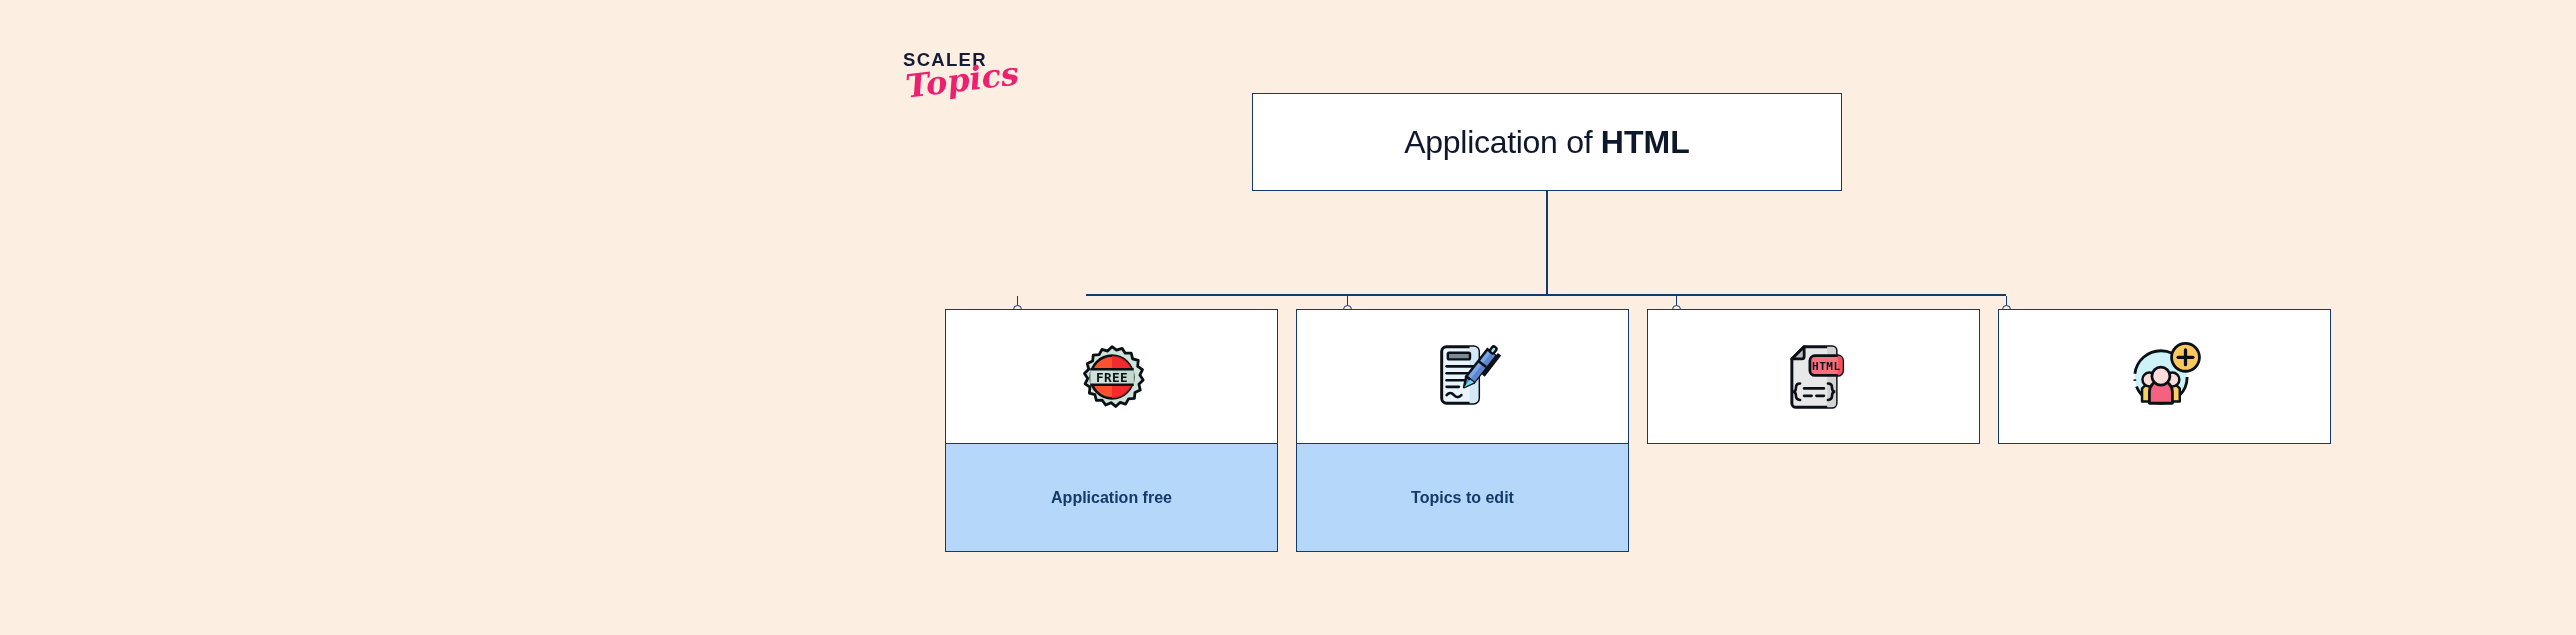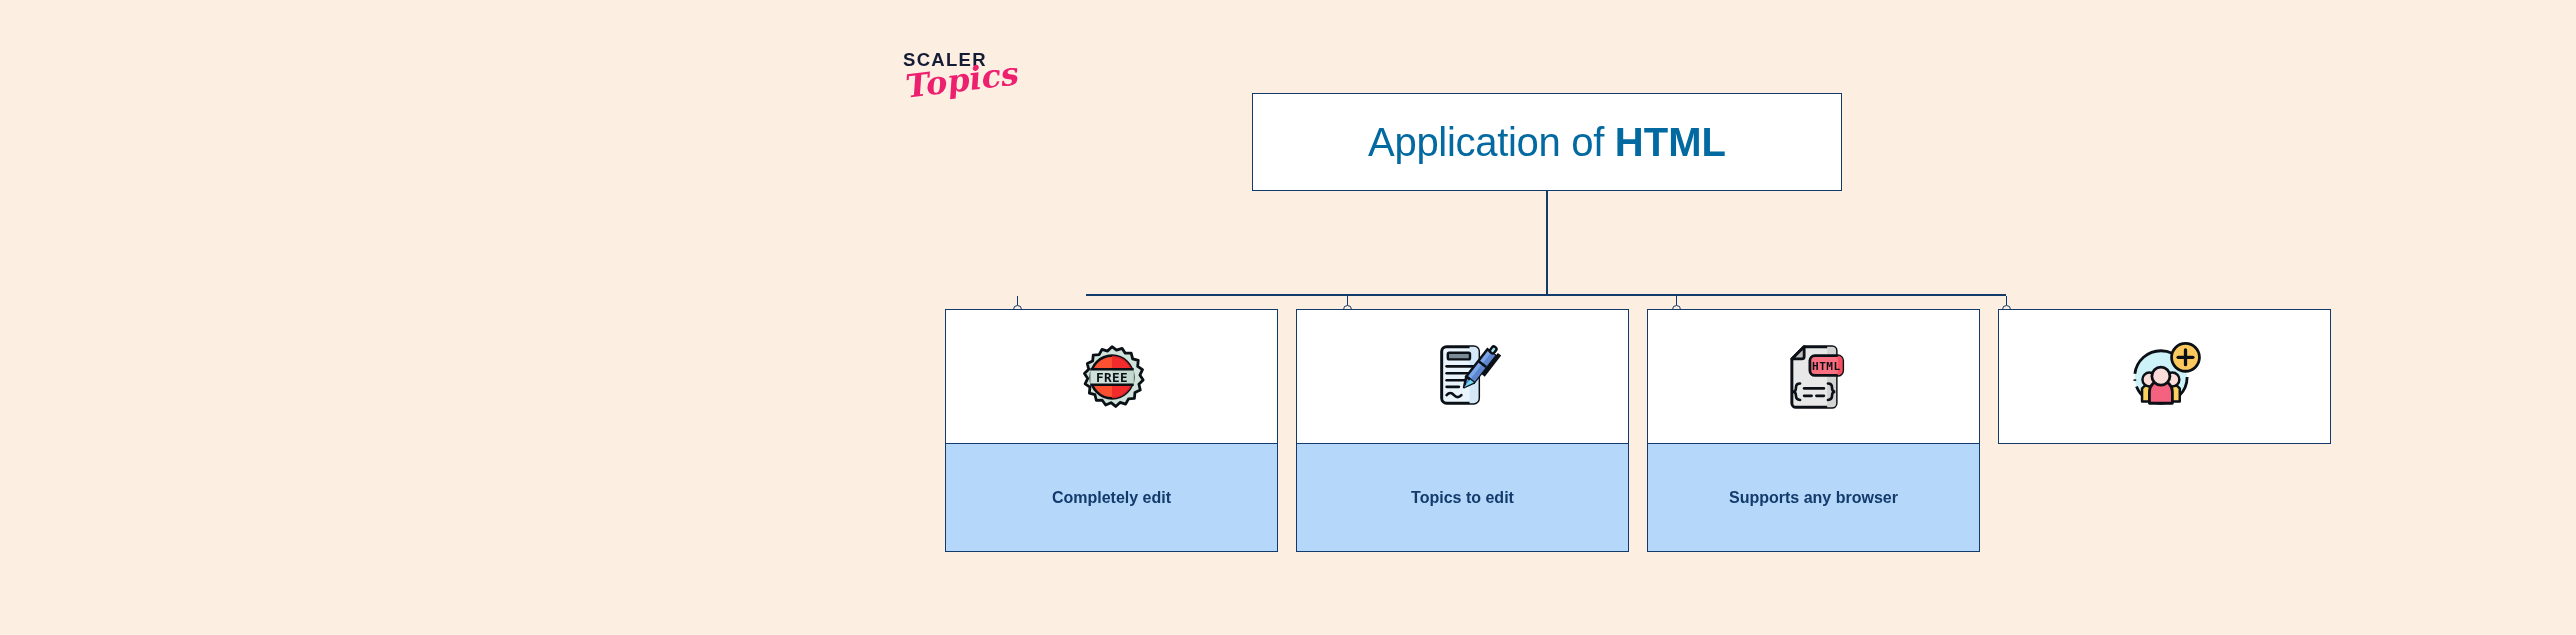--- a/index.html
+++ b/index.html
@@ -64,22 +64,22 @@
     height: 98px;
     background: #ffffff;
     border: 1.5px solid #123a6b;
     box-sizing: border-box;
     display: flex;
     align-items: center;
     justify-content: center;
   }
   .title-text {
     font-family: "Liberation Sans", sans-serif;
-    font-size: 40px;
-    color: #0369a1;
+    font-size: 32px;
+    color: #0f172a;
     white-space: nowrap;
     letter-spacing: -0.3px;
   }
   .title-text .light { font-weight: normal; }
   .title-text .heavy { font-weight: bold; letter-spacing: 0px; }
 
   
   .conn {
     position: absolute;
     background: #123a6b;
@@ -205,21 +205,21 @@
             <path d="M50 24 a26 26 0 0 1 0 52 Z" fill="#f0252d" opacity="0.85"></path>
             <rect x="23.5" y="40.5" width="53" height="19" fill="#cfe3da"></rect>
             <path d="M50 40.5 h26.5 v19 H50 Z" fill="#bed3ca" opacity="0.7"></path>
             <line x1="23.5" y1="40.5" x2="76.5" y2="40.5" stroke="#0b1016" stroke-width="3.2"></line>
             <line x1="23.5" y1="59.5" x2="76.5" y2="59.5" stroke="#0b1016" stroke-width="3.2"></line>
             <text x="50" y="56" text-anchor="middle" font-family="DejaVu Sans Mono, monospace" font-size="15.5" font-weight="bold" fill="#0b1016" letter-spacing="0.4">FREE</text>
           </g>
         </svg>
       </div>
       <div class="card-label">
-        <span class="card-label-text">Completely edit</span>
+        <span class="card-label-text">Application free</span>
       </div>
     </div>
 
     <div class="card">
       <div class="card-icon">
         <svg width="82" height="82" viewBox="0 0 100 100">
           <g>
             <rect x="24" y="13" width="45" height="69" rx="6" fill="#eaf4fd" stroke="#0b1016" stroke-width="3.6"></rect>
             <path d="M58 13 h5 a6 6 0 0 1 6 6 v57 a6 6 0 0 1 -6 6 h-5 Z" fill="#d4e8f8"></path>
             <rect x="31.5" y="20.5" width="27" height="8" rx="1.6" fill="#7b8b96" stroke="#0b1016" stroke-width="3"></rect>
@@ -256,23 +256,20 @@
             <path d="M79 24 h0 a6 6 0 0 1 6 6 v12 a6 6 0 0 1 -6 6 h0 Z" fill="#f4505f"></path>
             <text x="65" y="42" text-anchor="middle" font-family="DejaVu Sans Mono, monospace" font-size="13.5" font-weight="bold" fill="#0b1016" letter-spacing="0.6">HTML</text>
             <path d="M33 58 q-5 0 -5 5 q0 5 -4 5 q4 0 4 5 q0 5 5 5" fill="none" stroke="#0b1016" stroke-width="3.2" stroke-linecap="round"></path>
             <path d="M67 58 q5 0 5 5 q0 5 4 5 q-4 0 -4 5 q0 5 -5 5" fill="none" stroke="#0b1016" stroke-width="3.2" stroke-linecap="round"></path>
             <line x1="38" y1="64" x2="62" y2="64" stroke="#0b1016" stroke-width="3.4" stroke-linecap="round"></line>
             <line x1="38" y1="73" x2="47" y2="73" stroke="#0b1016" stroke-width="3.4" stroke-linecap="round"></line>
             <line x1="53" y1="73" x2="62" y2="73" stroke="#0b1016" stroke-width="3.4" stroke-linecap="round"></line>
           </g>
         </svg>
       </div>
-      <div class="card-label">
-        <span class="card-label-text">Supports any browser</span>
-      </div>
     </div>
 
     <div class="card">
       <div class="card-icon">
         <svg width="82" height="82" viewBox="0 0 100 100">
           <g>
             <circle cx="45" cy="50" r="32" fill="#cdf2f7" stroke="#0b1016" stroke-width="3.4" stroke-dasharray="88 7 2 7 60"></circle>
             <g>
               <path d="M22 64 a11 11 0 0 1 15 -3 l0 19 h-15 Z" fill="#fcd05f" stroke="#0b1016" stroke-width="3" stroke-linejoin="round"></path>
               <circle cx="31" cy="53" r="8.5" fill="#fbdcd8" stroke="#0b1016" stroke-width="3"></circle>

